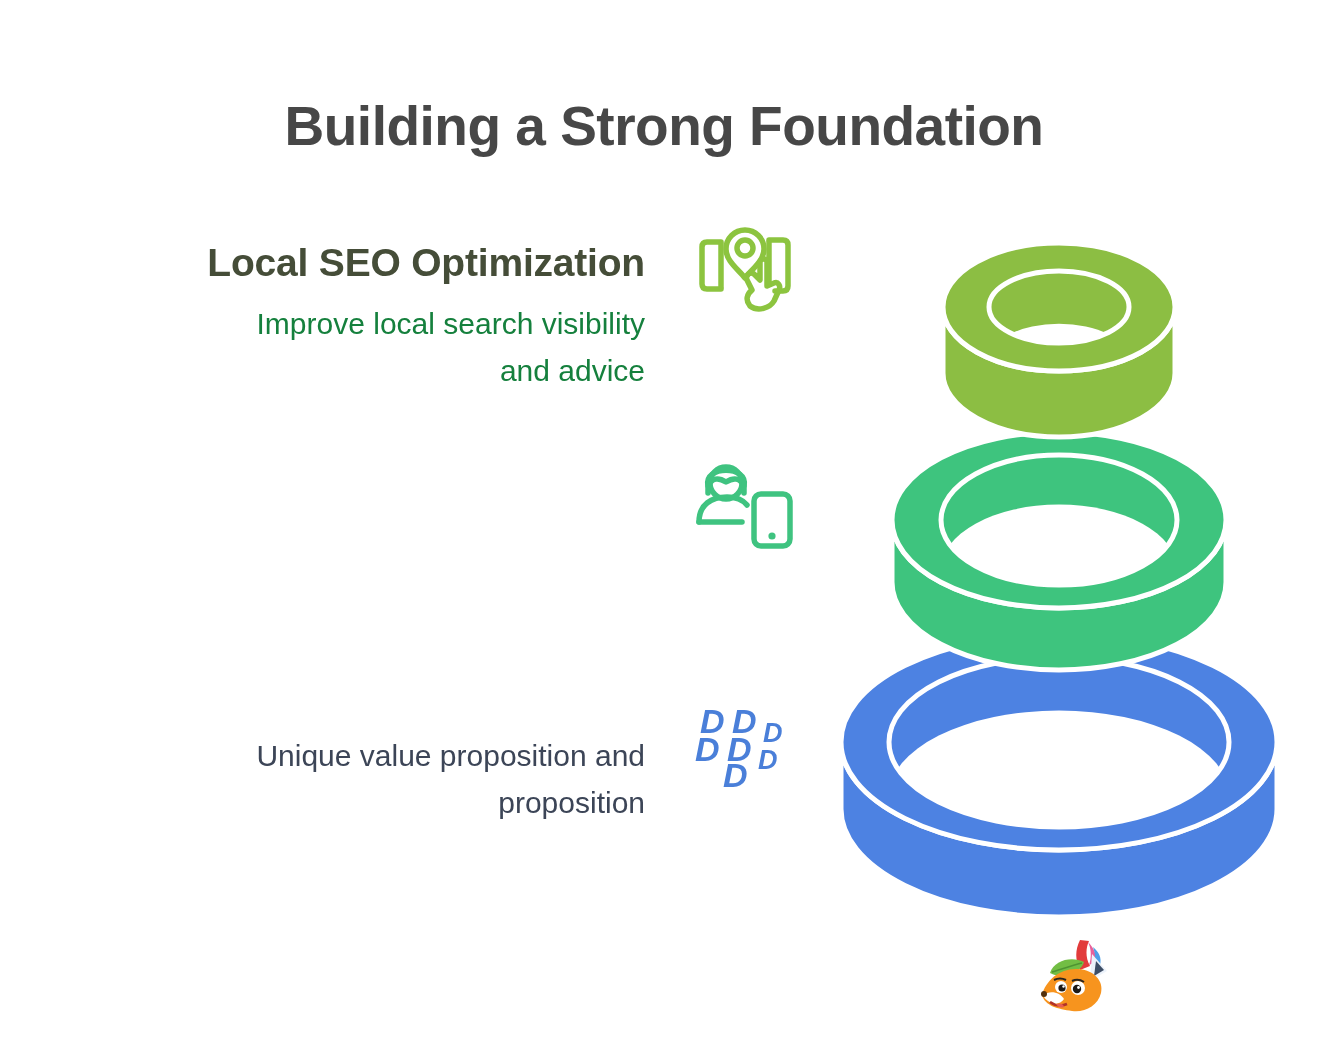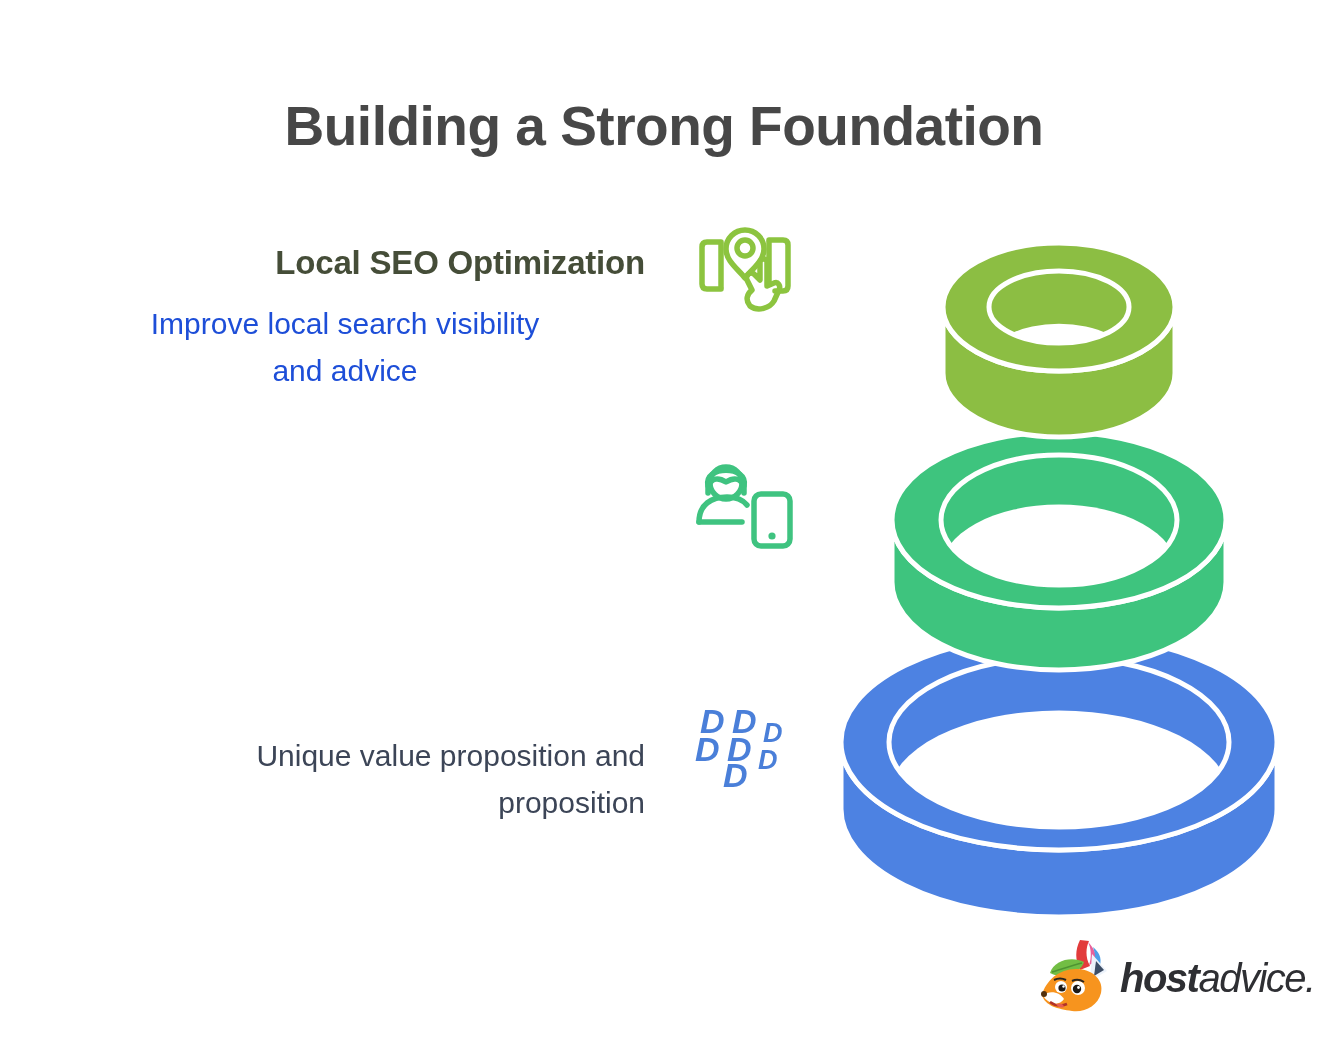--- a/index.html
+++ b/index.html
@@ -6,21 +6,21 @@
   body{
     width:1328px;height:1049px;background:#ffffff;overflow:hidden;
     font-family:"Liberation Sans","DejaVu Sans",sans-serif;position:relative;
   }
   .canvas{position:absolute;inset:0;width:1328px;height:1049px;}
   .title{
     position:absolute;top:94px;left:0;width:1328px;margin:0;
     text-align:center;font-size:55px;font-weight:700;letter-spacing:-.5px;
   }
   .section{position:absolute;right:683px;width:600px;text-align:right;}
-  .section h2{margin:0;font-size:33px;font-weight:700;line-height:42px;letter-spacing:-.2px;}
+  .section h2{margin:0;font-size:39px;font-weight:700;line-height:42px;letter-spacing:-.2px;}
   .section p{margin:16px 0 0 0;font-size:30px;font-weight:400;line-height:47px;}
   .icon{position:absolute;left:690px;width:110px;height:105px;}
   #rings-svg{position:absolute;left:0;top:0;width:1328px;height:1049px;}
   .logo{position:absolute;left:1038px;top:938px;display:flex;align-items:center;}
   .logo-text{font-style:italic;font-size:40px;letter-spacing:-1.5px;white-space:nowrap;margin-left:2px;}
   .logo-text .b{font-weight:700;}
   .logo-text .l{font-weight:400;}
   .dglyphs text{font-family:"Liberation Sans","DejaVu Sans",sans-serif;font-weight:700;font-style:italic;}
 </style>
 </head>
@@ -55,21 +55,21 @@
         <ellipse cx="1059" cy="307" rx="70" ry="36" fill="#8CBE43" stroke="#FFFFFF" stroke-width="5"></ellipse>
         <clipPath id="hole2">
           <ellipse cx="1059" cy="307" rx="70" ry="36"></ellipse>
         </clipPath>
         <ellipse cx="1059" cy="359.8" rx="70" ry="36" fill="#ffffff" clip-path="url(#hole2)"></ellipse>
       </g>
     </svg>
 
   <section class="section" style="top:242px">
     <h2 style="color: rgb(69, 77, 56);">Local SEO Optimization</h2>
-    <p style="color: #1d4ed8; text-align: center;">
+    <p style="color: #15803d;">
       <span>Improve local search visibility</span><br>
       <span>and advice</span>
     </p>
   </section>
   <svg class="icon" style="top:212px" viewBox="0 0 110 105">
     <g fill="none" stroke-width="5.5" stroke-linecap="round" stroke-linejoin="round" stroke="#8CC43F">
       <path d="M31 30 H17 Q12 30 12 35 V72 Q12 77 17 77 H31"></path>
       <path d="M31 32 V75"></path>
       <path d="M79 28 H93 Q98 28 98 33 V74 Q98 79 93 79 H85"></path>
       <path d="M79 30 V71"></path>
@@ -126,18 +126,15 @@
         <circle cx="24" cy="50" r="3.6" fill="#1E1A17"></circle>
         <circle cx="25.5" cy="48.5" r="1.2" fill="#FFFFFF"></circle>
       <circle cx="40" cy="50" r="7" fill="#FFFFFF"></circle>
         <circle cx="39" cy="51" r="4.2" fill="#1E1A17"></circle>
         <circle cx="40.5" cy="49.5" r="1.4" fill="#FFFFFF"></circle>
       <path d="M16 42 Q22 39 28 42" stroke="#2A241F" stroke-width="2" fill="none"></path>
       <path d="M34 43 Q40 40 46 44" stroke="#2A241F" stroke-width="2" fill="none"></path>
       <path d="M12 64 Q20 70 29 66" stroke="#B23327" stroke-width="2.5" fill="none"></path>
       <path d="M18 66 q3 5 8 3 q-1 -5 -8 -3 Z" fill="#E85D50"></path>
     </svg>
-    <div class="logo-text" style="color: rgb(46, 47, 51);">
-      <span class="b">host</span><span class="l">advice.</span>
-    </div>
   </div>
 
 </div>
 
 </body></html>

